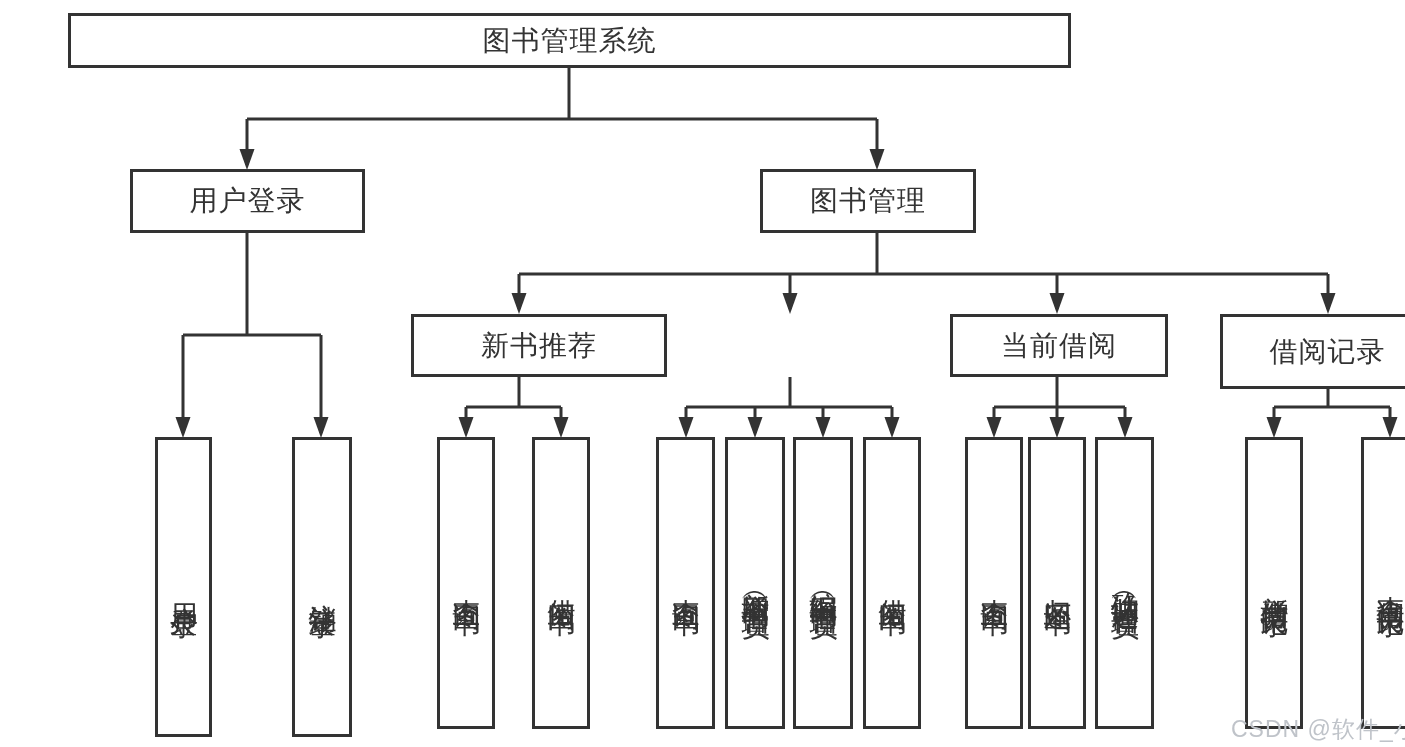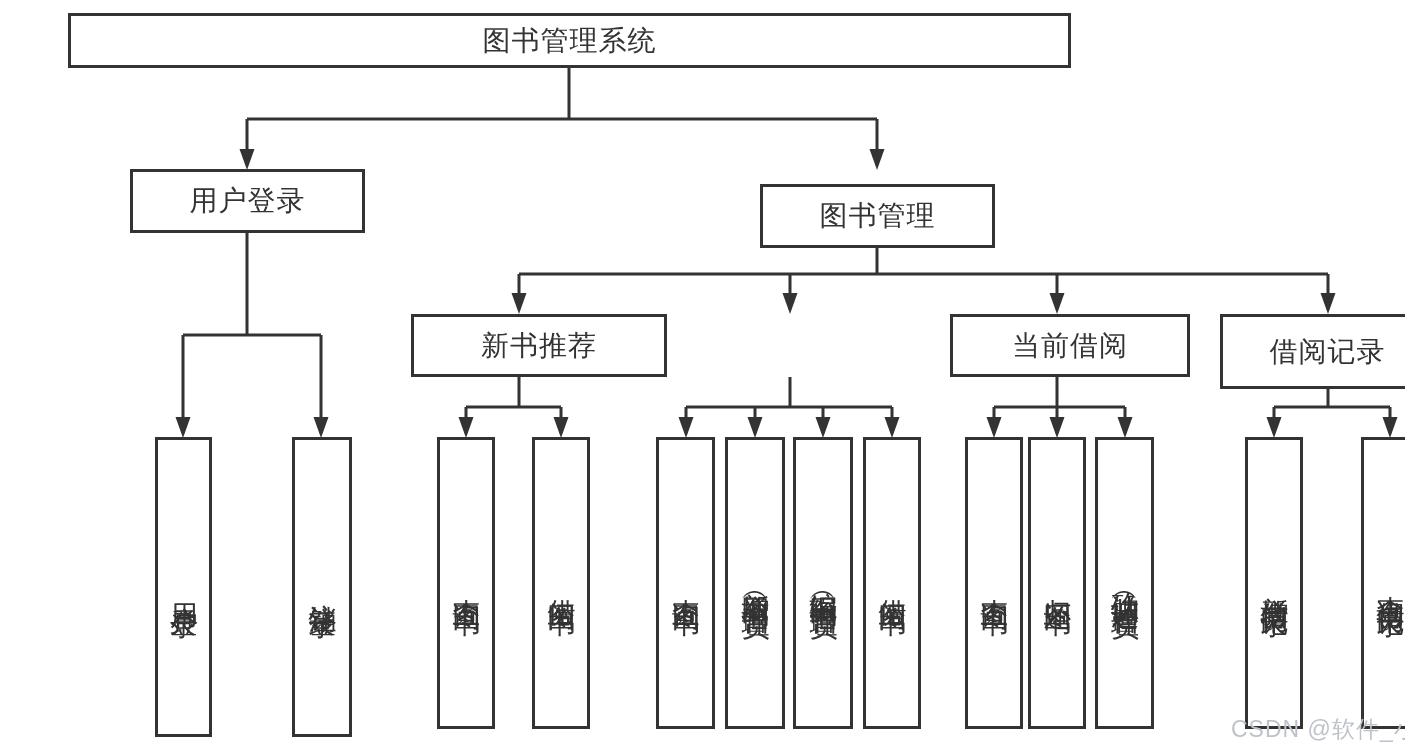--- a/index.html
+++ b/index.html
@@ -95,35 +95,35 @@
     </g>
   </svg>
 
   <div class="node hbox" style="left:20px;top:13px;width:1003px;height:55px">
     <span>图书管理系统</span>
   </div>
 
   <div class="node hbox" style="left:82px;top:169px;width:235px;height:64px">
     <span>用户登录</span>
   </div>
-  <div class="node hbox" style="left:712px;top:184px;width:235px;height:64px">
+  <div class="node hbox" style="left:712px;top:169px;width:216px;height:64px">
     <span>图书管理</span>
   </div>
 
   <div class="node vbox" style="left:107px;top:437px;width:57px;height:300px">
     <span>用户登录</span>
   </div>
   <div class="node vbox" style="left:244px;top:437px;width:60px;height:300px">
     <span>注销登录</span>
   </div>
 
   <div class="node hbox" style="left:363px;top:314px;width:256px;height:63px">
     <span>新书推荐</span>
   </div>
-  <div class="node hbox" style="left:902px;top:314px;width:240px;height:63px">
+  <div class="node hbox" style="left:902px;top:314px;width:218px;height:63px">
     <span>当前借阅</span>
   </div>
   <div class="node hbox" style="left:1172px;top:314px;width:215px;height:75px">
     <span>借阅记录</span>
   </div>
 
   <div class="node vbox" style="left:389px;top:437px;width:58px;height:292px">
     <span>查询图书</span>
   </div>
   <div class="node vbox" style="left:484px;top:437px;width:58px;height:292px">

